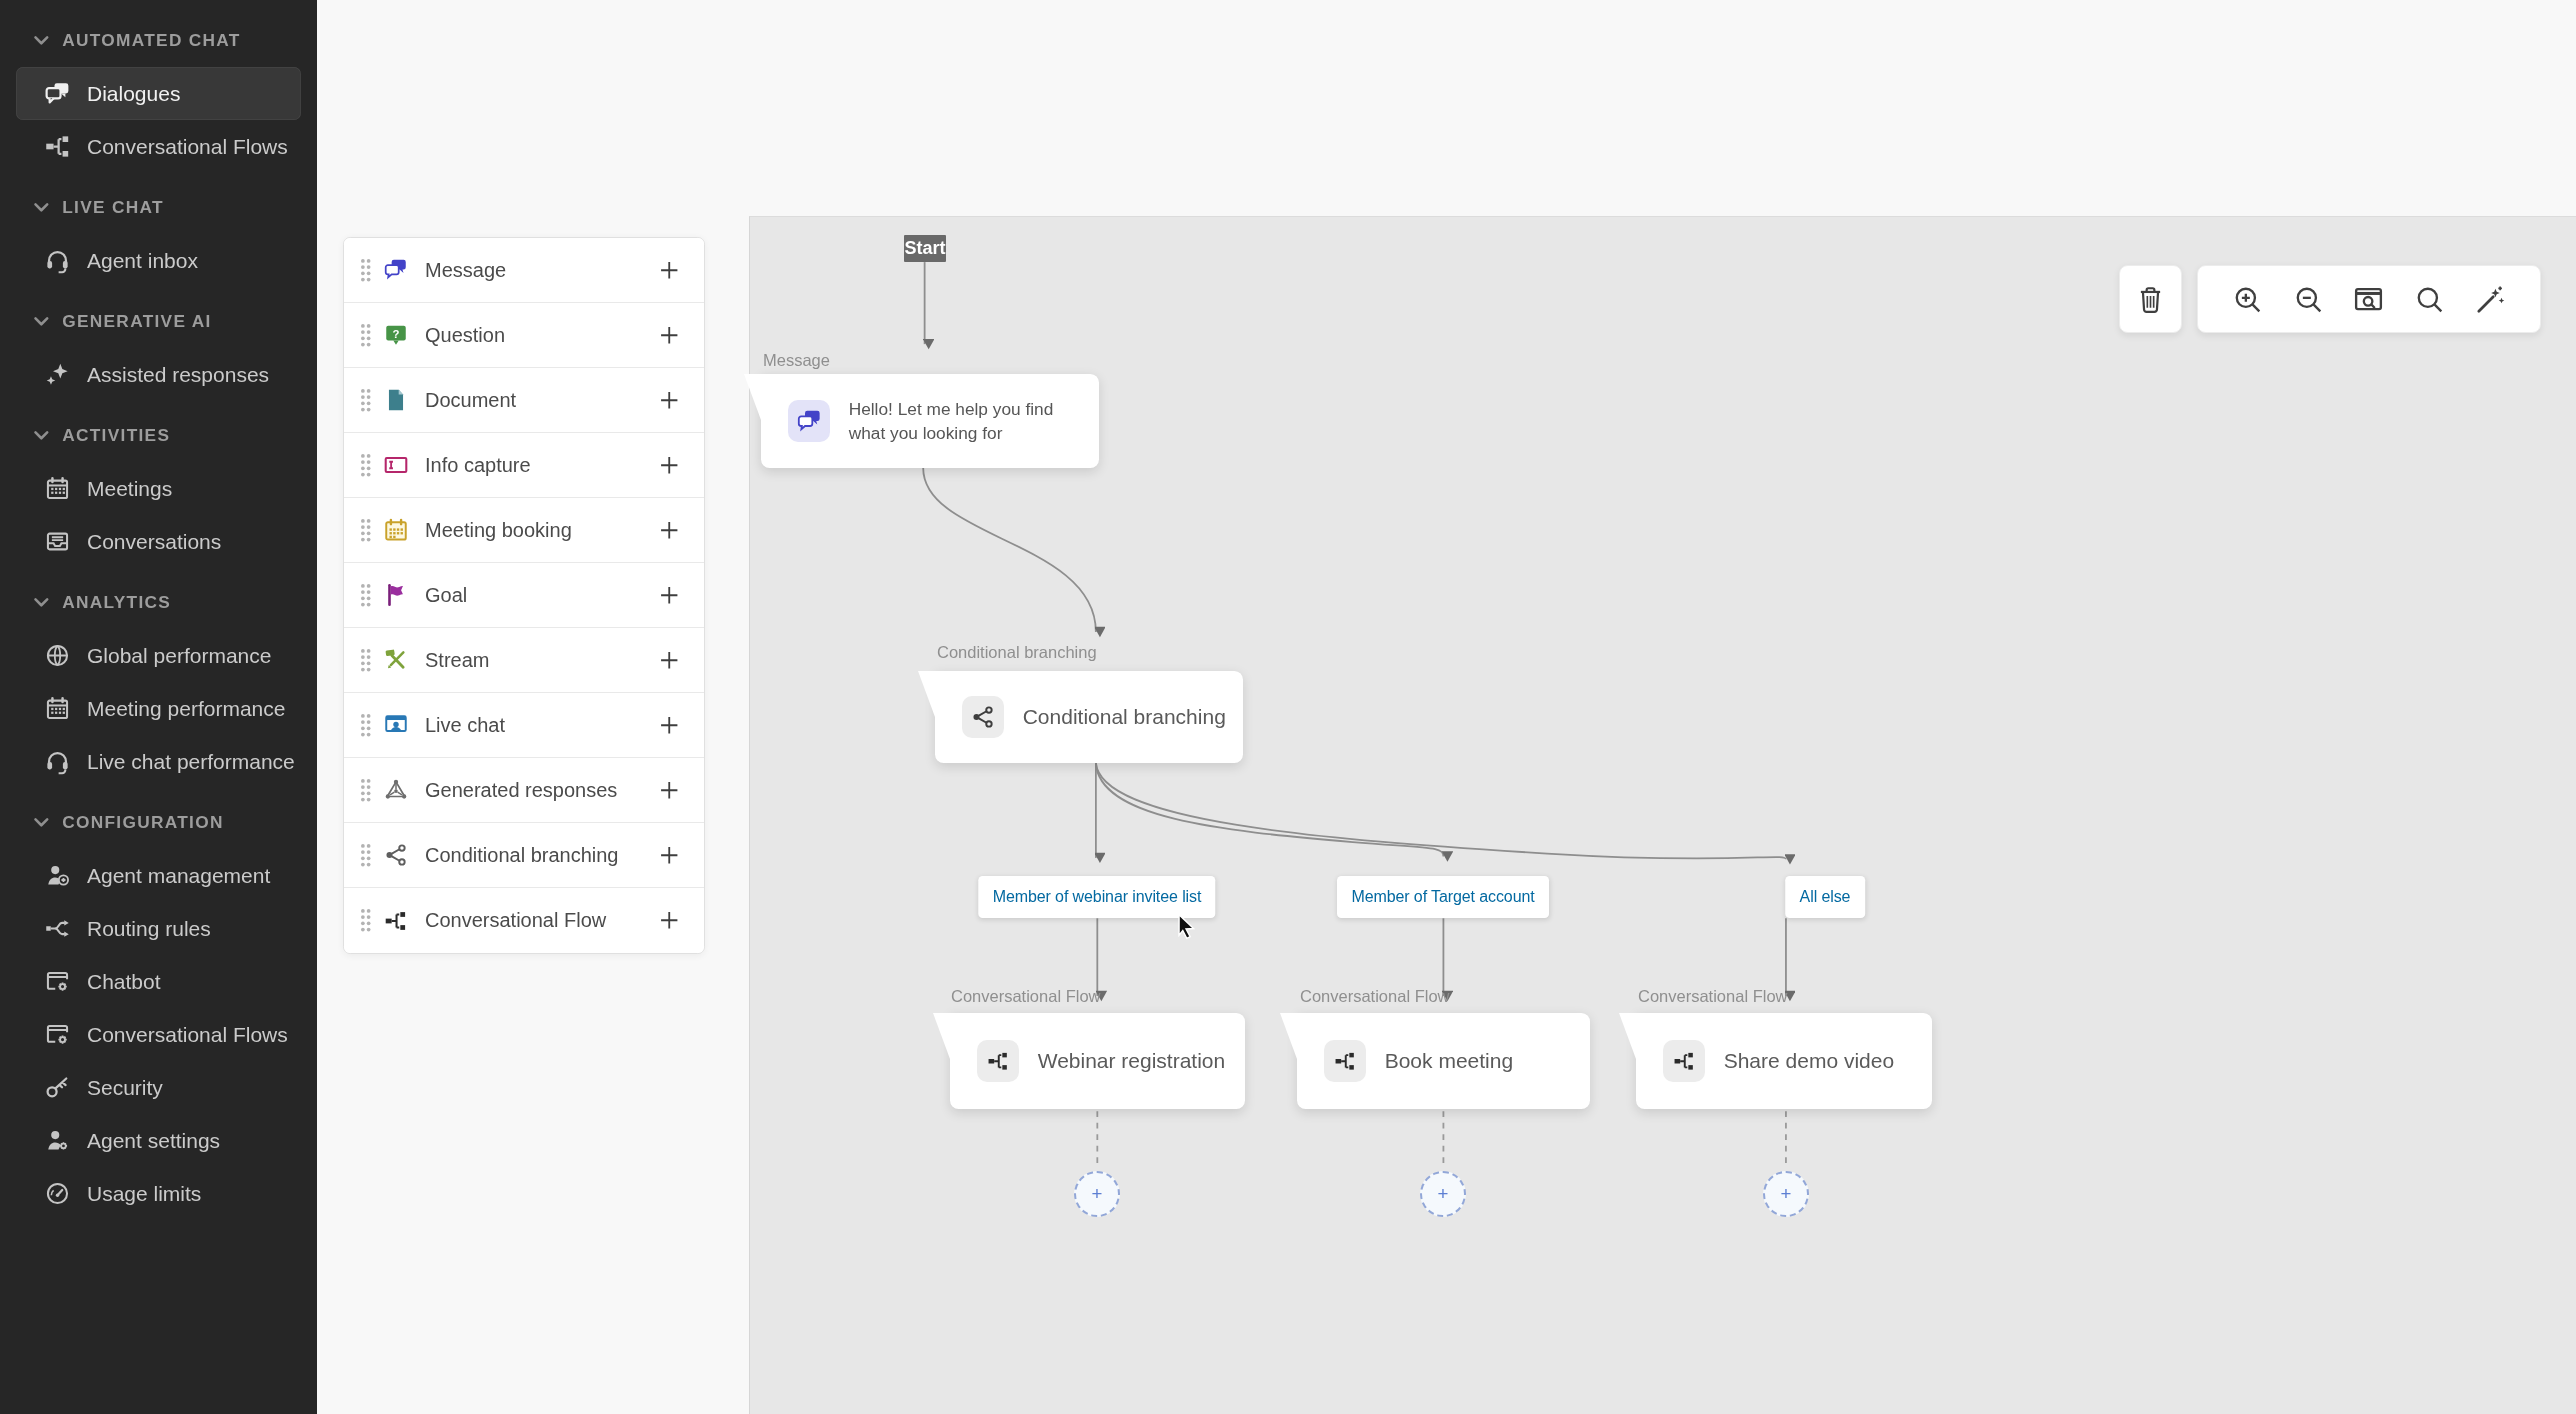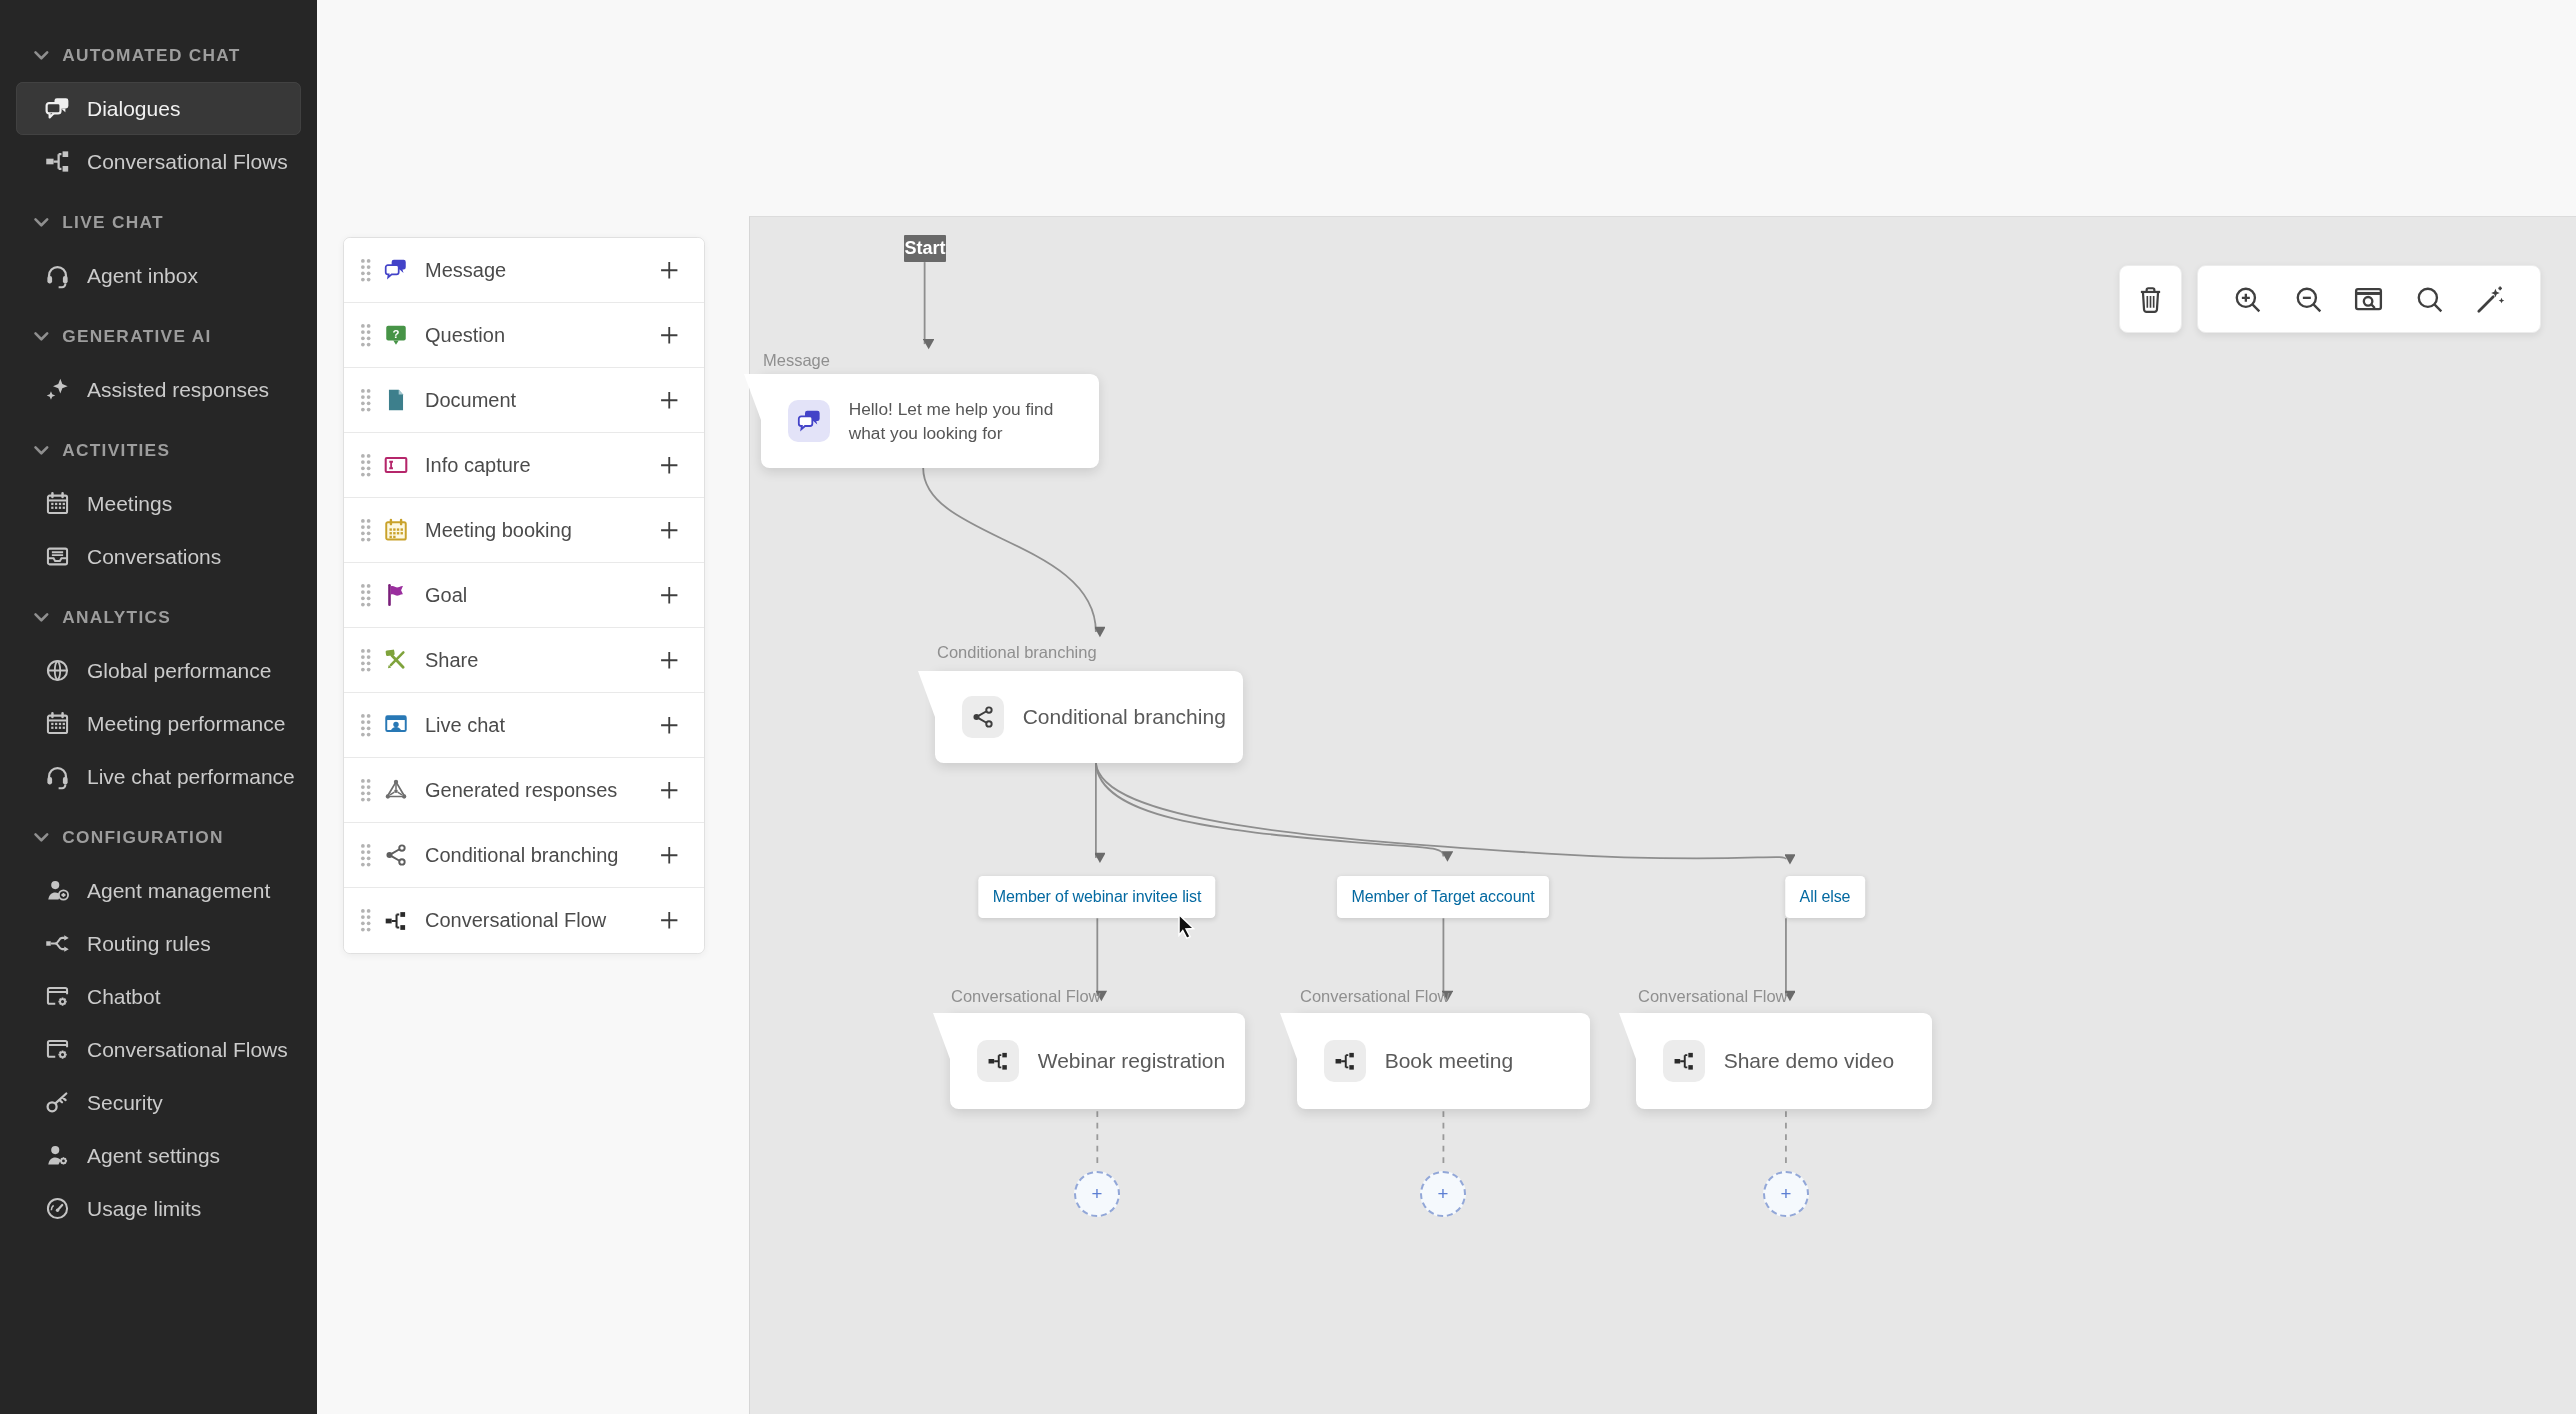--- a/index.html
+++ b/index.html
@@ -2,21 +2,21 @@
 <html style="font-size:11.5px"><head>
 <meta charset="utf-8">
 <style>
   * { margin:0; padding:0; box-sizing:border-box; }
   html,body { width:2576px; height:1415px; overflow:hidden;
     font-family:"Liberation Sans","DejaVu Sans",sans-serif; background:#f8f8f8; }
   body { position:relative; }
 
   
   .sidebar { position:absolute; left:0; top:0; width:317px; height:1415px;
-    background:#262626; z-index:5; padding-top:29px;text-align:center; }
+    background:#262626; z-index:5; padding-top:14px;text-align:center; }
   .s-sec { height:53px; margin-top:8px; display:flex; align-items:center;
     gap:11.5px; padding-left:32px; cursor:pointer; }
   .s-sec:first-child { margin-top:0; }
   .s-sec-label { font-size:17.3px; font-weight:bold; letter-spacing:1.3px; color:#9d9d9d; }
   .s-item { height:53px; margin:0 16px; padding-left:27px; border-radius:7.2px;
     display:flex; align-items:center; gap:15px; cursor:pointer; }
   .s-item.active { background:#383838; box-shadow:inset 0 0 0 0.7px #454545; }
   .s-item-label { font-size:21px; color:#cbcbcb; white-space:nowrap; }
   .s-item.active .s-item-label { color:#f1f1f1; }
   .s-ic { width:29px; height:29px; display:flex; align-items:center; justify-content:center; flex:none; }
@@ -552,21 +552,21 @@
           <circle cx="6" cy="15" r="1.3"></circle>
         </svg></span>
     <span class="p-ic">
         <svg width="26" height="26" viewBox="0 0 24 24">
           <rect x="2.6" y="2.8" width="8" height="5.2" rx="1.2" fill="#7fa33c" transform="rotate(-8 6.6 5.4)"></rect>
           <path d="M8.2 7.8L18.6 18.6" stroke="#7fa33c" stroke-width="2.6" stroke-linecap="round"></path>
           <path d="M18.8 5L7.2 16.8" stroke="#7fa33c" stroke-width="2.3" stroke-linecap="round"></path>
           <path d="M4.6 19.6l3-.7-2.3-2.3z" fill="#7fa33c"></path>
         </svg>
       </span>
-    <span class="p-label">Share</span>
+    <span class="p-label">Stream</span>
     <span class="p-add">
         <svg width="24.5" height="24.5" viewBox="0 0 24 24">
           <path d="M12 4v16M4 12h16" stroke="#3e3e3e" stroke-width="1.8"></path>
         </svg>
       </span>
   </div>
 
   <div class="p-row">
     <span class="p-handle"><svg width="11.5" height="24.5" viewBox="0 0 8 17" fill="#b3b3b3">
           <circle cx="2" cy="2" r="1.3"></circle>

